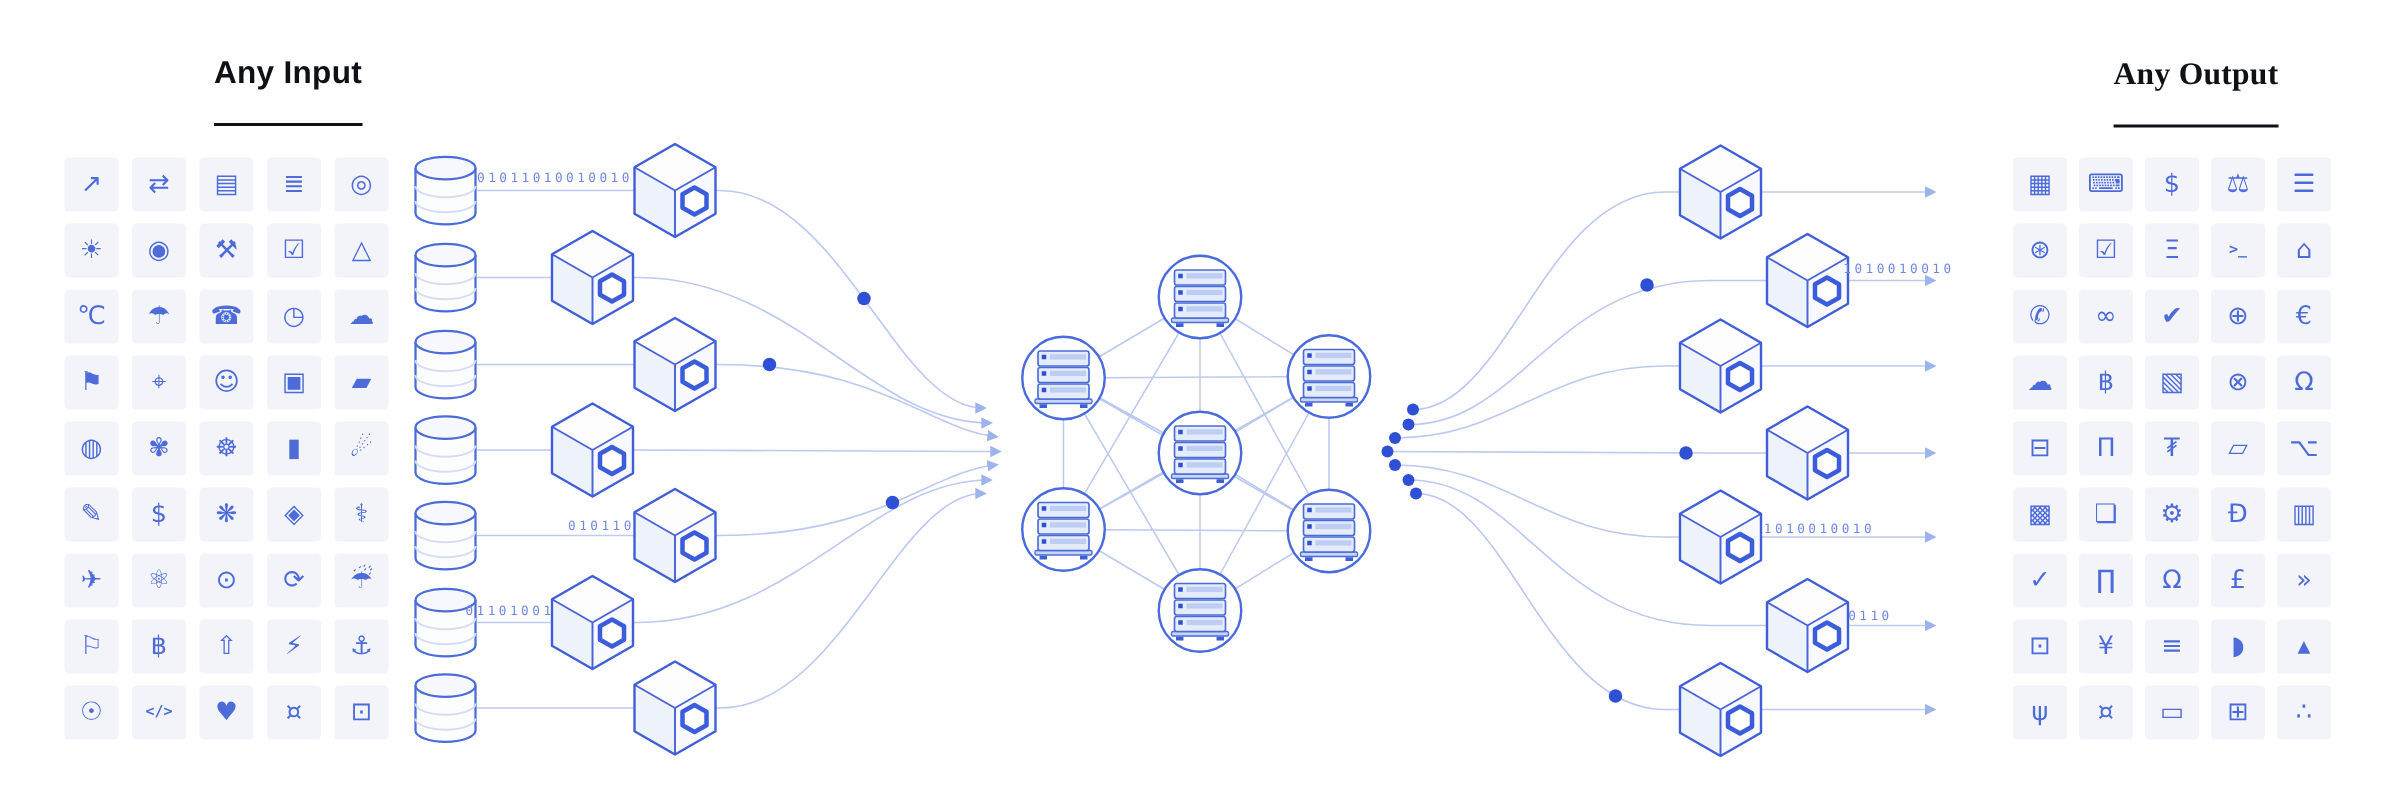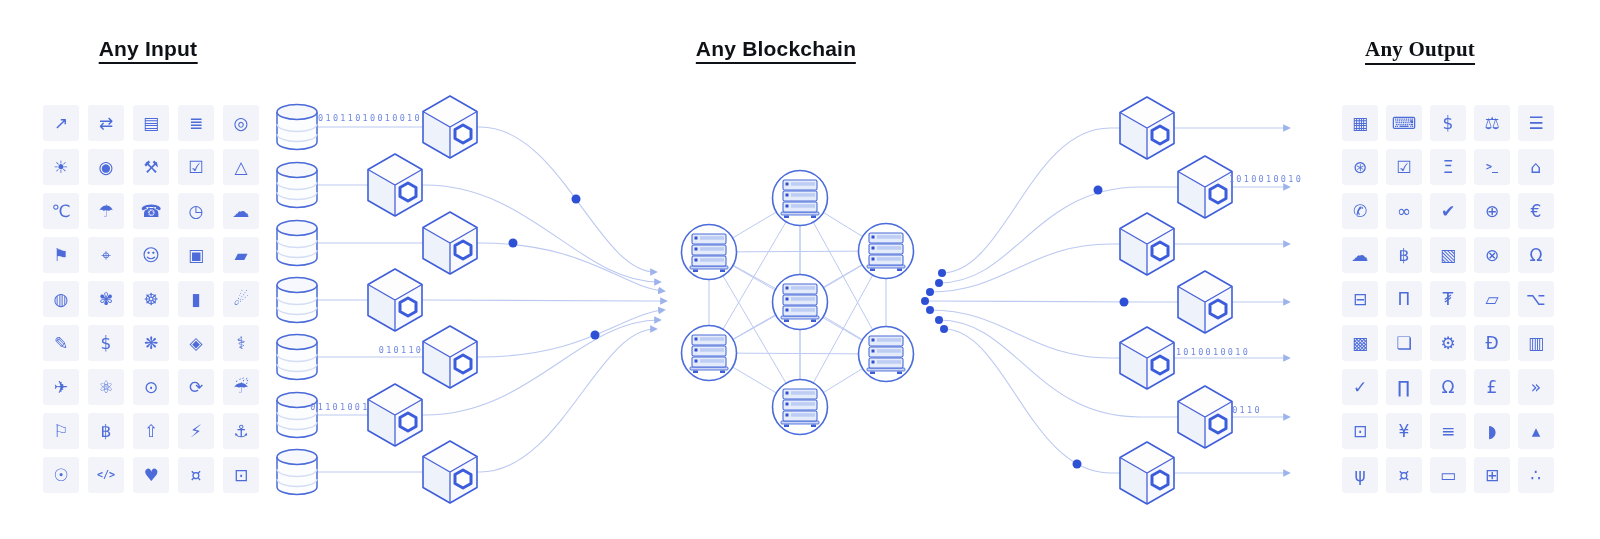--- a/index.html
+++ b/index.html
@@ -1,37 +1,36 @@
 <!DOCTYPE html>
 <html><head>
 <meta charset="utf-8">
 <style>
   html,body{margin:0;padding:0;background:#ffffff;}
   .canvas{position:relative;width:1600px;height:539px;background:#ffffff;
           font-family:"Liberation Sans",sans-serif;overflow:hidden;}
   .hdr{position:absolute;top:37px;transform:translateX(-50%);
        font-size:21px;font-weight:700;color:#0e1116;letter-spacing:.2px;
-       border-bottom:2.5px solid #0e1116;padding-bottom:1px;white-space:nowrap;}
+       border-bottom:2.5px solid #0e1116;padding-bottom:21px;white-space:nowrap;margin-left:44px;}
   #hdr-input{left:148px;} #hdr-block{left:776px;} #hdr-output{left:1420px;font-family:Liberation Serif, serif;}
   .grid{position:absolute;top:105px;display:grid;grid-template-rows:repeat(9,36px);}
   #left-grid{left:43px;grid-template-columns:repeat(5,36px);gap:8px 9px;}
   #right-grid{left:1342px;grid-template-columns:repeat(5,36px);gap:8px 8px;}
   .cell{background:#f2f4fa;border-radius:3px;display:flex;align-items:center;justify-content:center;}
   .cell span{color:#4e6cd9;font-size:17px;line-height:1;font-family:"DejaVu Sans",sans-serif;}
   .cell span.txt{font-family:"DejaVu Sans Mono",monospace;font-size:10px;font-weight:bold;}
   #flow{position:absolute;left:0;top:0;}
   .bin{fill:#6f88e2;font-family:"DejaVu Sans Mono",monospace;font-size:8.5px;letter-spacing:2.3px;}
 </style>
 </head>
 <body>
 
 <div class="canvas">
 
   <div class="hdr" id="hdr-input">Any Input</div>
-  <div class="hdr" id="hdr-block">Any Blockchain</div>
   <div class="hdr" id="hdr-output">Any Output</div>
 
   <div class="grid" id="left-grid">
       <div class="cell">
         <span>↗</span>
       </div>
       <div class="cell">
         <span>⇄</span>
       </div>
       <div class="cell">

